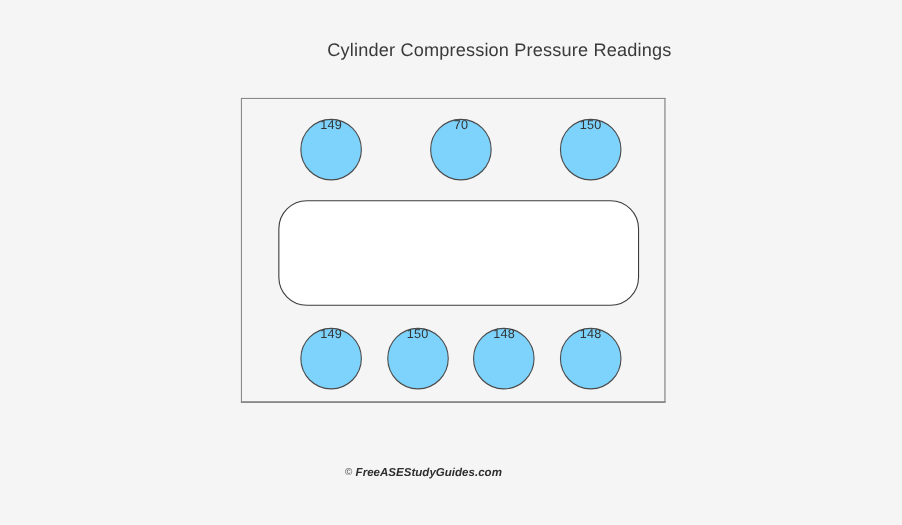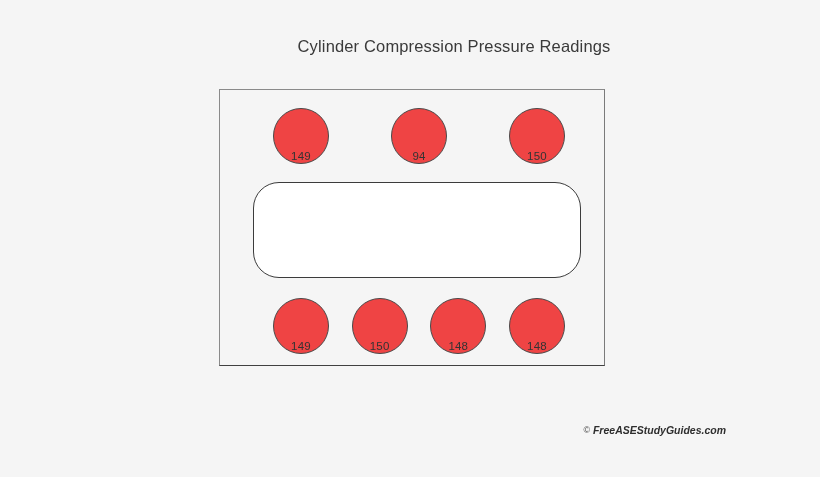--- a/index.html
+++ b/index.html
@@ -63,24 +63,24 @@
     align-items: center;
   }
   .cylinder-row.top    { top: 17px; }
   .cylinder-row.bottom { top: 207px; }
 
   .cylinder {
     width: 56px;
     height: 56px;
     border-radius: 50%;
     border: 1px solid #4a4a4a;
-    background: #ef4444;
+    background: #7dd3fc;
     box-sizing: border-box;
     display: flex;
-    align-items: flex-end;
+    align-items: flex-start;
     justify-content: center;
   }
   .cylinder-value {
     font-size: 11.5px;
     color: #333333;
     line-height: 1;
     letter-spacing: 0.2px;
   }
 
   
@@ -97,21 +97,21 @@
   }
 
   
   .credit {
     position: absolute;
     left: 0;
     top: 424px;
     width: 756px;
     padding-right: 74px;
     box-sizing: border-box;
-    text-align: right;
+    text-align: center;
     font-size: 10.5px;
     font-weight: bold;
     font-style: italic;
     color: #2e2e2e;
     white-space: nowrap;
   }
   .credit .sym {
     font-weight: normal;
     font-style: normal;
     font-size: 9px;
@@ -126,21 +126,21 @@
 
   <div class="diagram-title">Cylinder Compression Pressure Readings</div>
 
   <div class="engine-frame">
 
     <div class="cylinder-row top">
       <div class="cylinder">
         <span class="cylinder-value">149</span>
       </div>
       <div class="cylinder">
-        <span class="cylinder-value">94</span>
+        <span class="cylinder-value">70</span>
       </div>
       <div class="cylinder">
         <span class="cylinder-value">150</span>
       </div>
     </div>
 
     <div class="block-body"></div>
 
     <div class="cylinder-row bottom">
       <div class="cylinder">

